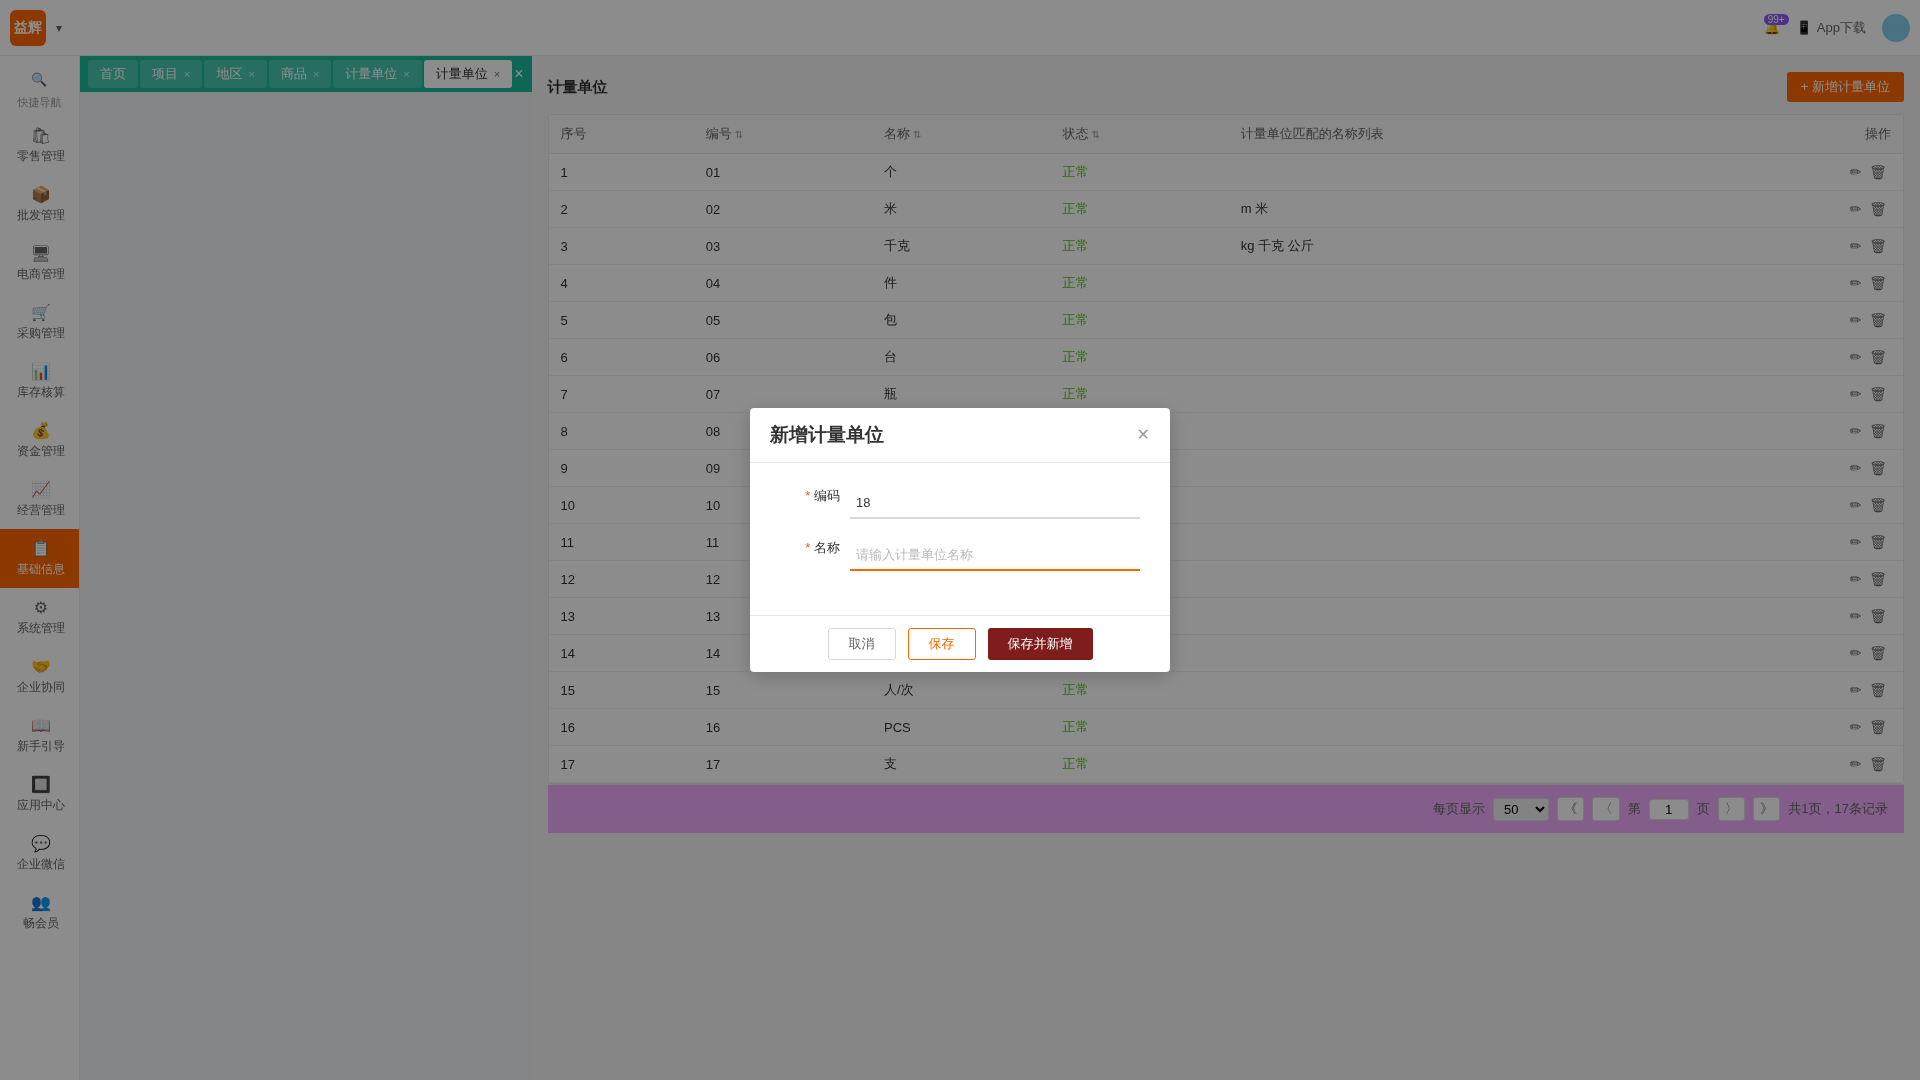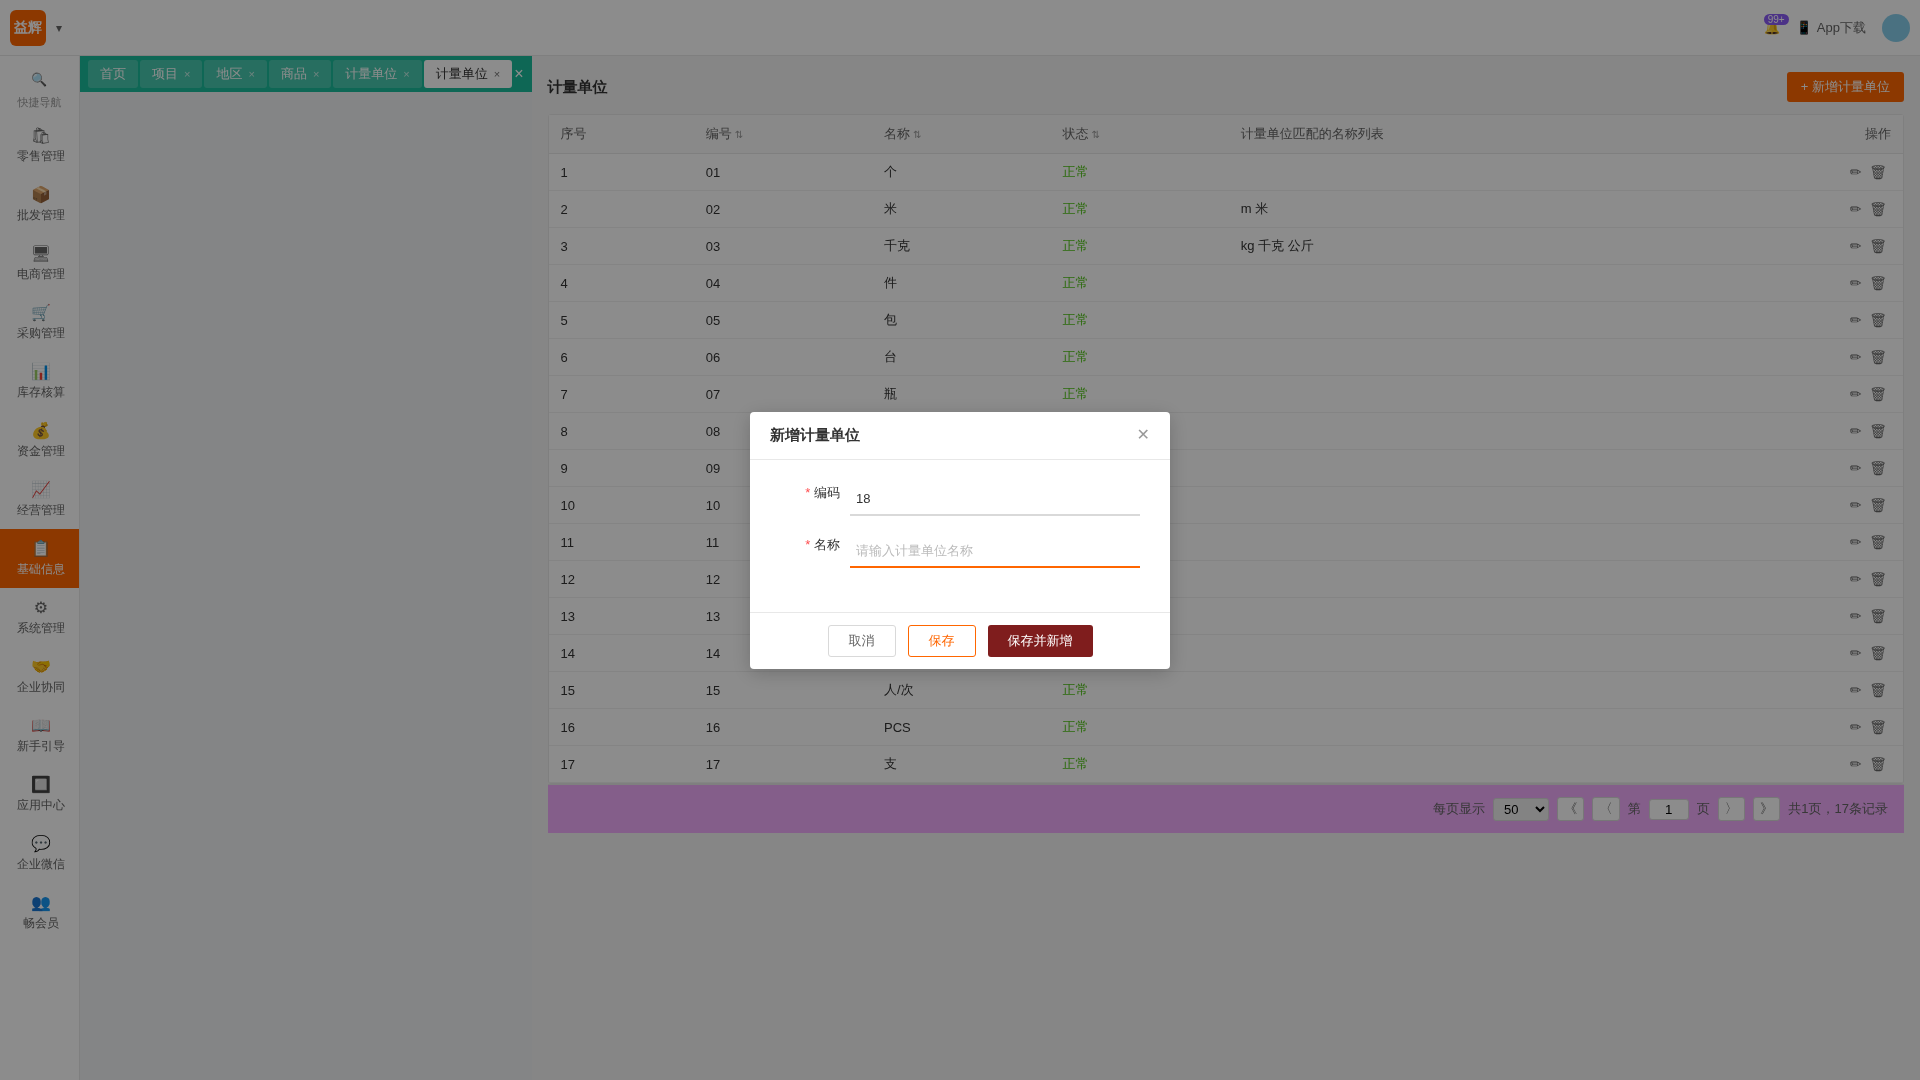--- a/index.html
+++ b/index.html
@@ -63,21 +63,21 @@
     
     .pagination { display: flex; align-items: center; justify-content: flex-end; padding: 12px 16px; gap: 8px; font-size: 13px; color: #666; background: #f0abfc; border-top: 1px solid #e8e8e8; }
     .page-select { border: 1px solid #d9d9d9; border-radius: 3px; padding: 2px 6px; font-size: 13px; }
     .page-btn { cursor: pointer; padding: 2px 6px; border: 1px solid #d9d9d9; border-radius: 3px; background: #fff; color: #666; }
     .page-input { width: 40px; border: 1px solid #d9d9d9; border-radius: 3px; text-align: center; padding: 2px; }
 
     
     .modal-overlay { position: fixed; top: 0; left: 0; width: 100%; height: 100%; background: rgba(0,0,0,0.45); z-index: 1000; display: flex; align-items: center; justify-content: center; }
     .modal { background: #fff; border-radius: 4px; width: 420px; box-shadow: 0 4px 20px rgba(0,0,0,0.2); }
     .modal-header { padding: 14px 20px; border-bottom: 1px solid #e8e8e8; display: flex; justify-content: space-between; align-items: center; }
-    .modal-title { font-size: 15px; font-weight: bold; color: #333; }
+    .modal-title { font-size: 19px; font-weight: bold; color: #333; }
     .modal-close { cursor: pointer; color: #999; font-size: 16px; line-height: 1; }
     .modal-body { padding: 24px 30px; }
     .form-row { display: flex; align-items: flex-start; margin-bottom: 20px; }
     .form-label { width: 60px; text-align: right; margin-right: 10px; color: #333; font-size: 13px; flex-shrink: 0; }
     .form-label::before { content: "* "; color: #ff4d4f; }
     .form-input { flex: 1; height: 32px; border: none; border-bottom: 2px solid #d9d9d9; outline: none; font-size: 13px; padding: 0 6px; color: #333; }
     .form-input.active-border { border-bottom-color: #f60; }
     .form-input::placeholder { color: #bbb; }
     .modal-footer { padding: 12px 20px; border-top: 1px solid #e8e8e8; display: flex; justify-content: center; gap: 12px; }
     .btn-cancel { background: #fff; border: 1px solid #d9d9d9; color: #666; padding: 6px 20px; border-radius: 3px; cursor: pointer; font-size: 13px; }

